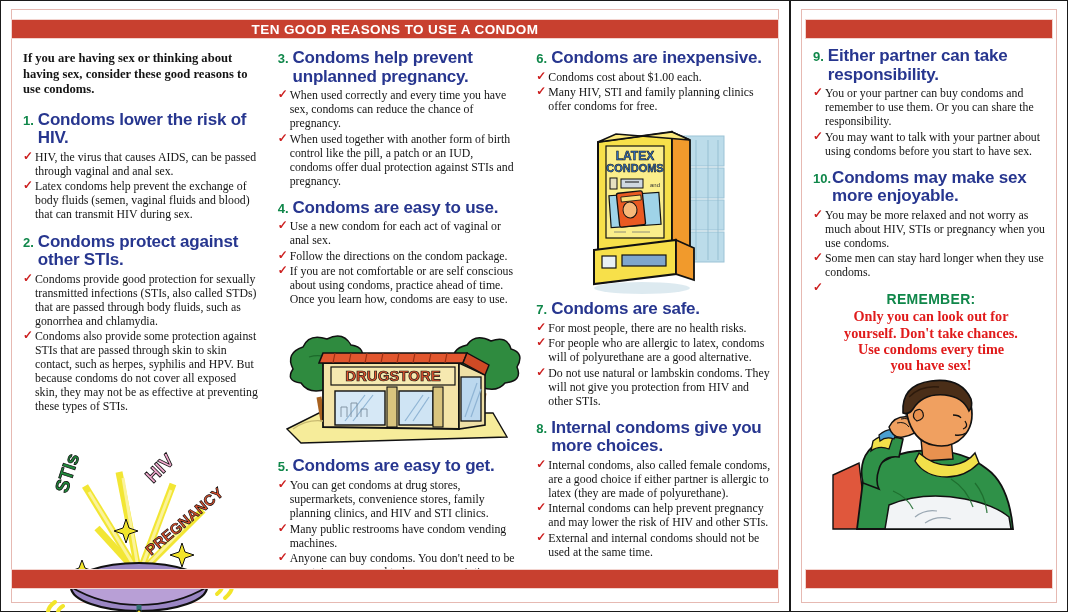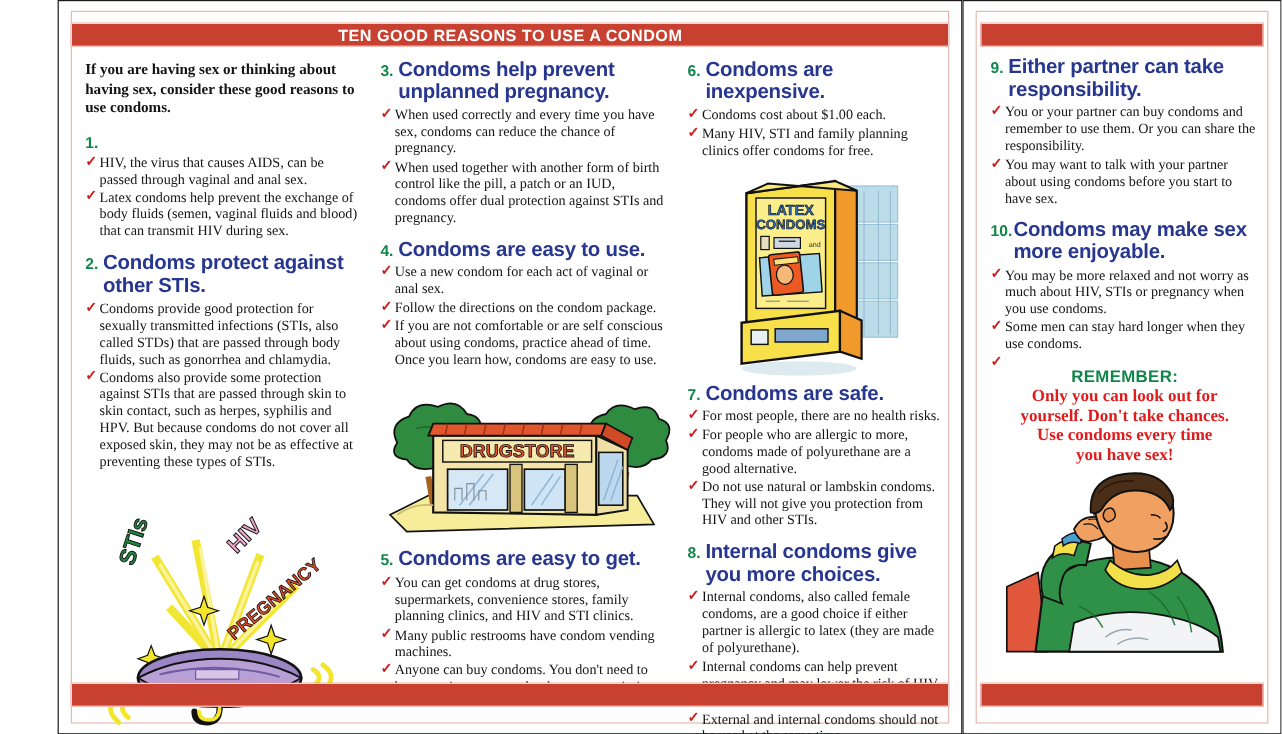--- a/index.html
+++ b/index.html
@@ -3,21 +3,21 @@
 <meta charset="utf-8">
 <title>Ten Good Reasons to Use a Condom</title>
 <style>
   html,body{margin:0;padding:0;background:#ffffff;}
   body{width:1068px;height:612px;font-family:"Liberation Serif",serif;overflow:hidden;}
 
   .sheet{position:relative;width:1068px;height:612px;display:flex;gap:0;}
 
   
   .panel{position:relative;background:#fff;border:1px solid #1a1a1a;box-sizing:border-box;}
-  .panel-left{width:790px;height:612px;margin-left:48px;}
+  .panel-left{width:790px;height:612px;}
   .panel-right{width:278px;height:612px;}
 
   .panel-inner{position:absolute;left:10px;right:10px;top:8px;bottom:8px;
                border:1px solid #e6b9b2;box-sizing:border-box;}
 
   
   .banner{position:absolute;left:10px;right:10px;height:20px;background:#c8402f;
           border:1px solid #f3d4cf;box-sizing:border-box;
           display:flex;align-items:center;justify-content:center;}
   .banner-top{top:18px;}
@@ -91,20 +91,21 @@
 
     <div class="cols">
 
       <div class="col col-1">
 
         <div class="intro">If you are having sex or thinking about having sex, consider these good reasons to use condoms.</div>
 
         <div class="reason">
           <div class="reason-head">
             <span class="rnum">1.</span>
+            <span class="rtitle">Condoms lower the risk of HIV.</span>
           </div>
           <ul class="bullets">
             <li><span class="chk">✓</span><span>HIV, the virus that causes AIDS, can be passed through vaginal and anal sex.</span></li>
             <li><span class="chk">✓</span><span>Latex condoms help prevent the exchange of body fluids (semen, vaginal fluids and blood) that can transmit HIV during sex.</span></li>
           </ul>
         </div>
 
         <div class="reason">
           <div class="reason-head">
             <span class="rnum">2.</span>
@@ -329,21 +330,21 @@
           </svg>
         </div>
 
         <div class="reason">
           <div class="reason-head">
             <span class="rnum">7.</span>
             <span class="rtitle">Condoms are safe.</span>
           </div>
           <ul class="bullets">
             <li><span class="chk">✓</span><span>For most people, there are no health risks.</span></li>
-            <li><span class="chk">✓</span><span>For people who are allergic to more, condoms made of polyurethane are a good alternative.</span></li>
+            <li><span class="chk">✓</span><span>For people who are allergic to latex, condoms will of polyurethane are a good alternative.</span></li>
             <li><span class="chk">✓</span><span>Do not use natural or lambskin condoms. They will not give you protection from HIV and other STIs.</span></li>
           </ul>
         </div>
 
         <div class="reason">
           <div class="reason-head">
             <span class="rnum">8.</span>
             <span class="rtitle">Internal condoms give you more choices.</span>
           </div>
           <ul class="bullets">

